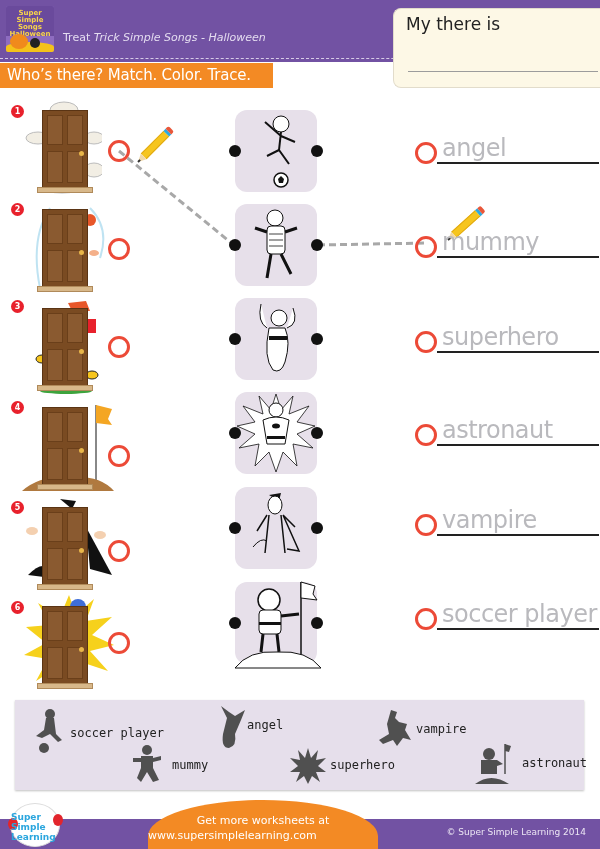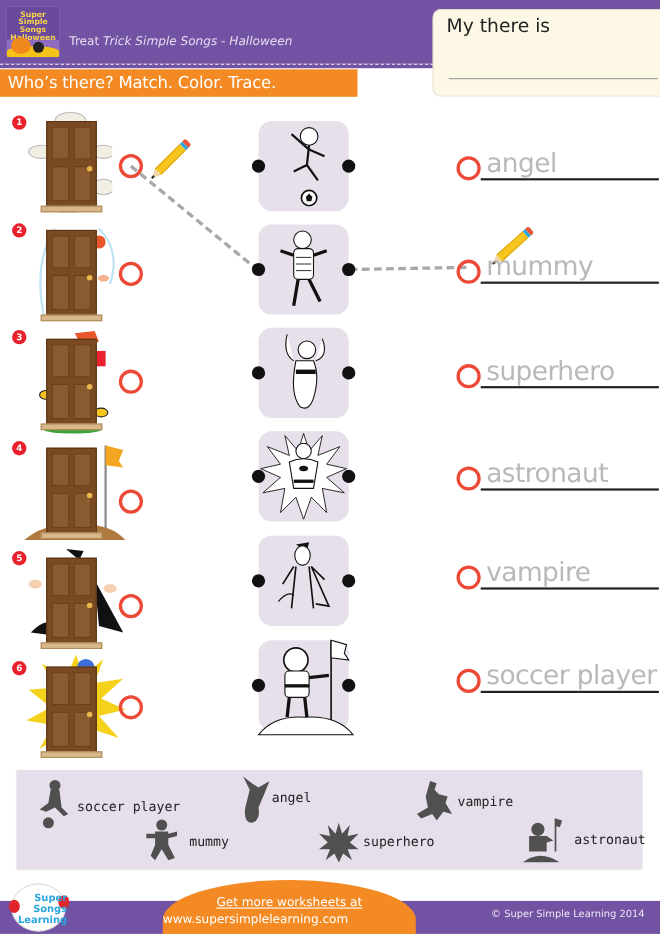--- a/index.html
+++ b/index.html
@@ -16,21 +16,21 @@
   .album .ground { position: absolute; left: 0; top: 36px; width: 48px; height: 10px; background: #f4c21a; border-radius: 50% 50% 0 0; }
   .album .cat { position: absolute; left: 24px; top: 32px; width: 10px; height: 10px; background: #222; border-radius: 50%; }
   .title { position: absolute; left: 62px; top: 5px; font: bold 17px "DejaVu Sans", sans-serif; color: #ffffff; letter-spacing: -0.3px; white-space: nowrap; }
   .subtitle { position: absolute; left: 63px; top: 31px; font: 11px "DejaVu Sans", sans-serif; color: #e4dcf0; white-space: nowrap; }
   .subtitle i { font-style: italic; }
 
   .name-box { position: absolute; left: 393px; top: 8px; width: 207px; height: 80px; background: #fdf8e6; border: 1px solid #e2dccb; border-radius: 8px 0 0 8px; border-right: none; }
   .name-label { position: absolute; left: 12px; top: 5px; font: 17px "DejaVu Sans", sans-serif; color: #222; }
   .name-line { position: absolute; left: 14px; top: 62px; width: 190px; height: 1px; background: #9c9c9c; }
 
-  .instr { position: absolute; left: 0; top: 63px; width: 325px; height: 25px; background: #f38a24; }
+  .instr { position: absolute; left: 0; top: 63px; width: 273px; height: 25px; background: #f38a24; }
   .instr span { position: absolute; left: 7px; top: 3px; font: 15px "DejaVu Sans", sans-serif; color: #ffffff; white-space: nowrap; letter-spacing: -0.2px; }
 
   .num { position: absolute; width: 13px; height: 13px; border-radius: 50%; background: #e8212c; color: #fff; font: bold 8px "DejaVu Sans", sans-serif; text-align: center; line-height: 13px; }
 
   .door { position: absolute; width: 46px; height: 78px; background: #7a4b22; border: 1px solid #5a3414; }
   .door .p { position: absolute; width: 16px; background: #8a5a30; border: 1px solid #6a3f1a; }
   .door .knob { position: absolute; right: 3px; top: 40px; width: 5px; height: 5px; background: #e8b64a; border-radius: 50%; }
   .door .step { position: absolute; left: -6px; bottom: -6px; width: 56px; height: 6px; background: #d8b88a; border: 1px solid #b08a5a; }
 
   .ring { position: absolute; width: 22px; height: 22px; border: 3px solid #ec4a37; border-radius: 50%; background: transparent; }
@@ -50,25 +50,25 @@
   .pencil .lead { position: absolute; left: 0; top: 3px; width: 3px; height: 2px; background: #333; }
   .pencil .band { position: absolute; left: 40px; top: 0; width: 3px; height: 8px; background: #2ca9df; }
   .pencil .eraser { position: absolute; left: 43px; top: 0; width: 4px; height: 8px; background: #e8573a; border-radius: 0 2px 2px 0; }
 
   .bank { position: absolute; left: 15px; top: 700px; width: 569px; height: 90px; background: #e6dfeb; box-shadow: 0 1px 2px rgba(0,0,0,0.25); }
   .bank-item { position: absolute; }
   .bank-item .lbl { position: absolute; font: 12px "DejaVu Sans Mono", monospace; color: #222; white-space: nowrap; }
 
   .footer { position: absolute; left: 0; top: 819px; width: 600px; height: 30px; background: #7252a3; }
   .foot-orange { position: absolute; left: 148px; top: 800px; width: 230px; height: 90px; background: #f38a24; border-radius: 50% 50% 0 0 / 40% 40% 0 0; }
-  .foot-cta1 { position: absolute; left: 148px; top: 814px; width: 230px; text-align: center; font: 11px "DejaVu Sans", sans-serif; color: #fff; text-decoration: underline; }
+  .foot-cta1 { position: absolute; left: 148px; top: 814px; width: 230px; text-align: center; font: 11px "DejaVu Sans", sans-serif; color: #fff; }
   .foot-cta2 { position: absolute; left: 148px; top: 829px; width: 230px; text-align: left; font: 11px "DejaVu Sans", sans-serif; color: #fff; }
   .foot-copy { position: absolute; right: 14px; top: 827px; font: 9px "DejaVu Sans", sans-serif; color: #ece6f4; white-space: nowrap; }
   .logo { position: absolute; left: 10px; top: 803px; width: 50px; height: 44px; background: #ffffff; border-radius: 50%; border: 1px solid #ddd; }
-  .logo span { position: absolute; left: 0; width: 50px; text-align: right; font: bold 9px "DejaVu Sans", sans-serif; color: #2ba6de; line-height: 10px; }
+  .logo span { position: absolute; left: 0; width: 50px; text-align: left; font: bold 9px "DejaVu Sans", sans-serif; color: #2ba6de; line-height: 10px; }
   .logo .bug { position: absolute; width: 10px; height: 12px; background: #e2252c; border-radius: 50%; }
 </style>
 </head>
 <body>
 
 <div class="header">
   <div class="album">
     <div class="sky"></div>
     <div class="ttl">Super Simple Songs Halloween</div>
     <div class="ground"></div>
@@ -368,15 +368,15 @@
 
 <div class="footer"></div>
 <div class="foot-orange"></div>
 <div class="foot-cta1">Get more worksheets at</div>
 <div class="foot-cta2">www.supersimplelearning.com</div>
 <div class="foot-copy">© Super Simple Learning 2014</div>
 <div class="logo">
   <div class="bug" style="left:-3px;top:14px;"></div>
   <div class="bug" style="left:42px;top:10px;"></div>
   <span style="top:8px;">Super</span>
-  <span style="top:18px;">Songs</span>
+  <span style="top:18px;">Simple</span>
   <span style="top:28px;">Learning</span>
 </div>
 
 </body></html>

